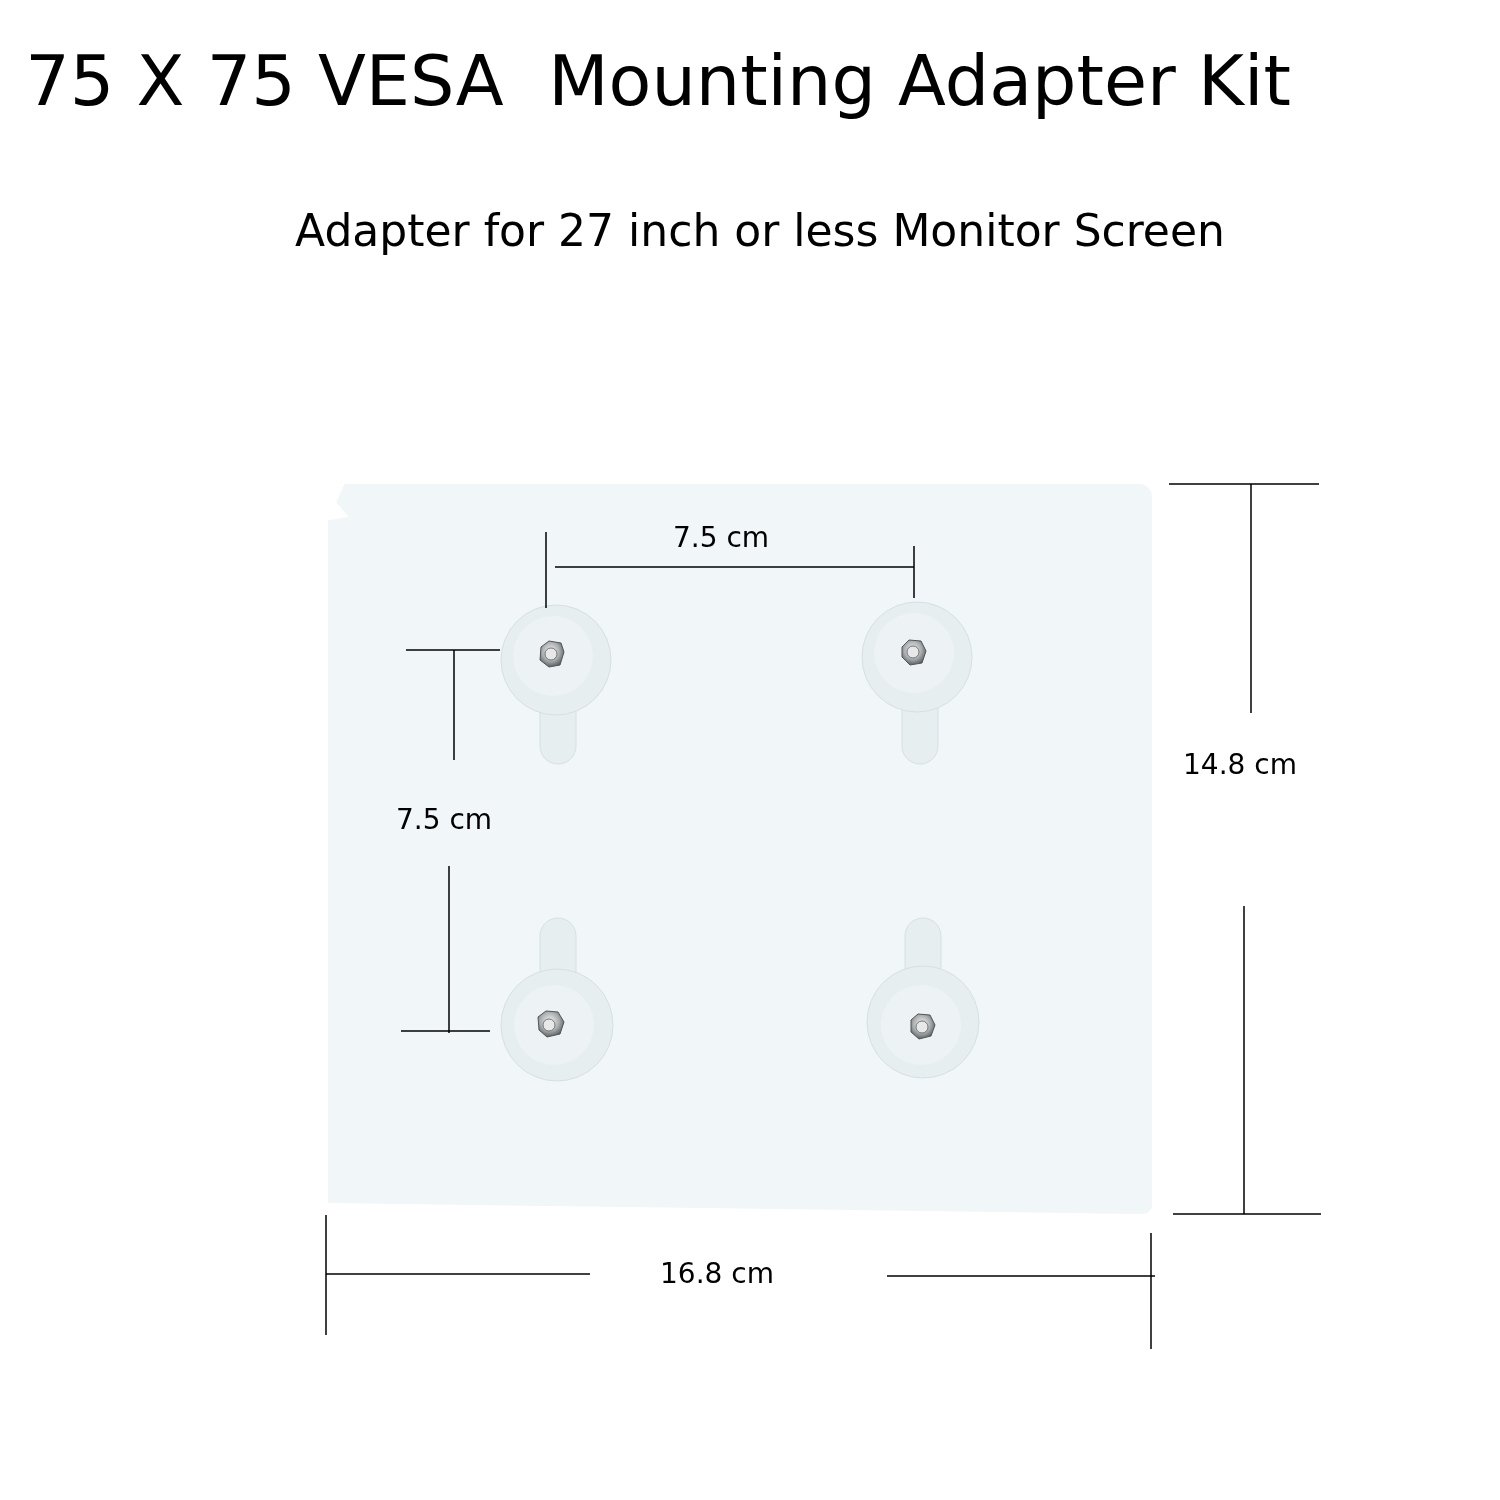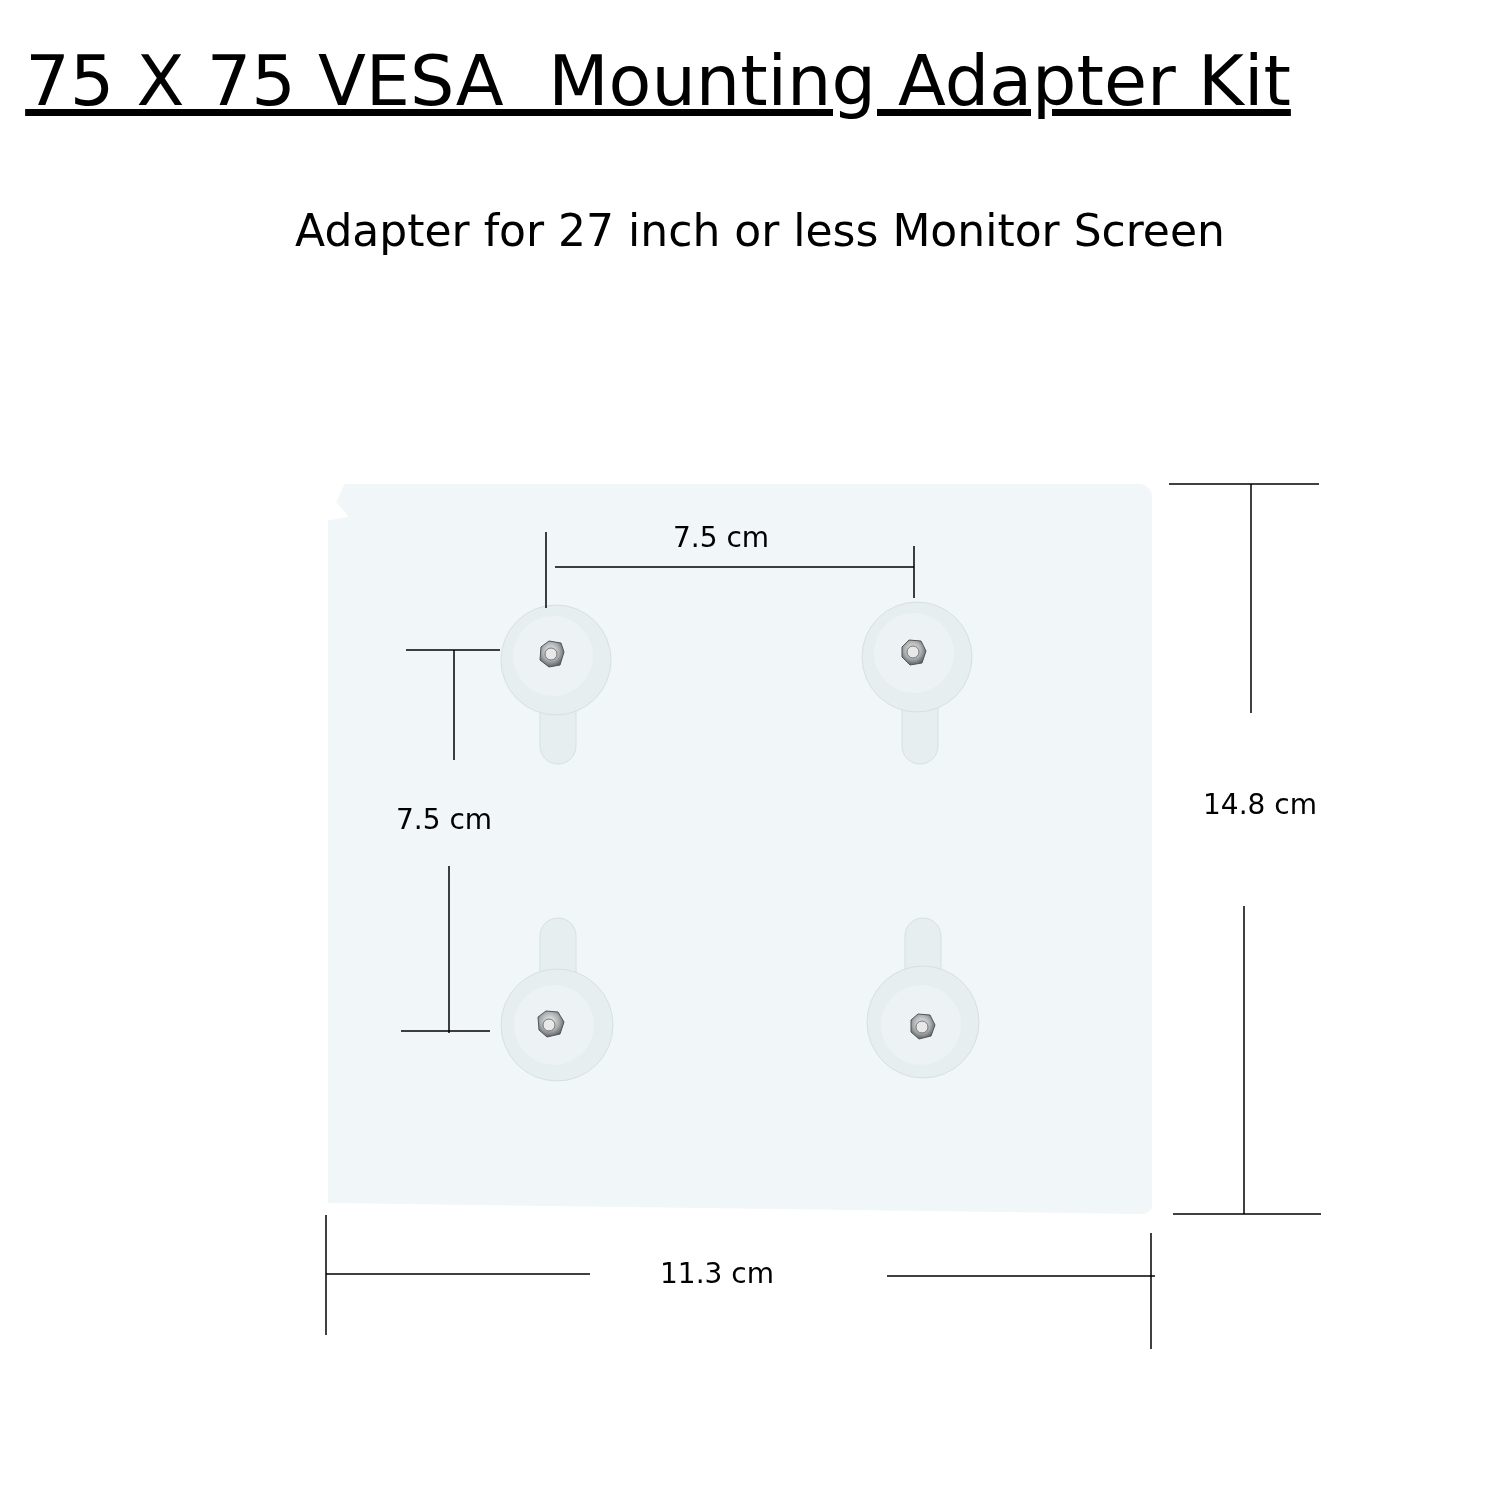--- a/index.html
+++ b/index.html
@@ -1,17 +1,17 @@
 <!DOCTYPE html>
 <html><head>
 <meta charset="utf-8">
 <style>
   html,body{margin:0;padding:0;background:#fff;}
   body{width:1500px;height:1500px;position:relative;overflow:hidden;font-family:"DejaVu Sans","Liberation Sans",sans-serif;color:#000;}
-  .title{position:absolute;left:0;width:1316px;top:40px;text-align:center;font-size:70px;font-weight:400;letter-spacing:0px;white-space:pre;text-decoration:underline;}
+  .title{position:absolute;left:0;width:1316px;top:40px;text-align:center;font-size:70px;font-weight:400;letter-spacing:0px;white-space:pre;}
   .subtitle{position:absolute;left:0;width:1520px;top:205px;text-align:center;font-size:44px;font-weight:400;}
   .plate{position:absolute;left:328px;top:484px;width:824px;height:730px;background:#f1f6f9;border-radius:12px 14px 10px 8px;box-shadow:0 0 2px rgba(0,0,0,0.05);clip-path:polygon(2% 0,100% 0,100% 100%,0 98.5%,0 5%,2.5% 4.5%,1% 2.5%);}
   .label{position:absolute;font-size:28px;white-space:nowrap;}
   svg.overlay{position:absolute;left:0;top:0;}
 </style>
 </head>
 <body>
 
 <div class="title">75 X 75 VESA  Mounting Adapter Kit</div>
 <div class="subtitle">Adapter for 27 inch or less Monitor Screen</div>
@@ -77,14 +77,14 @@
 
     <line x1="326" y1="1215" x2="326" y2="1335"></line>
     <line x1="326" y1="1274" x2="590" y2="1274"></line>
     <line x1="887" y1="1276" x2="1155" y2="1276"></line>
     <line x1="1151" y1="1233" x2="1151" y2="1349"></line>
   </g>
 </svg>
 
 <div class="label" style="left:673px;top:521px;">7.5 cm</div>
 <div class="label" style="left:396px;top:803px;">7.5 cm</div>
-<div class="label" style="left:1183px;top:788px;margin-left:20px;">14.8 cm</div>
-<div class="label" style="left:660px;top:1257px;">11.3 cm</div>
+<div class="label" style="left:1183px;top:748px;">14.8 cm</div>
+<div class="label" style="left:660px;top:1257px;">16.8 cm</div>
 
 </body></html>

